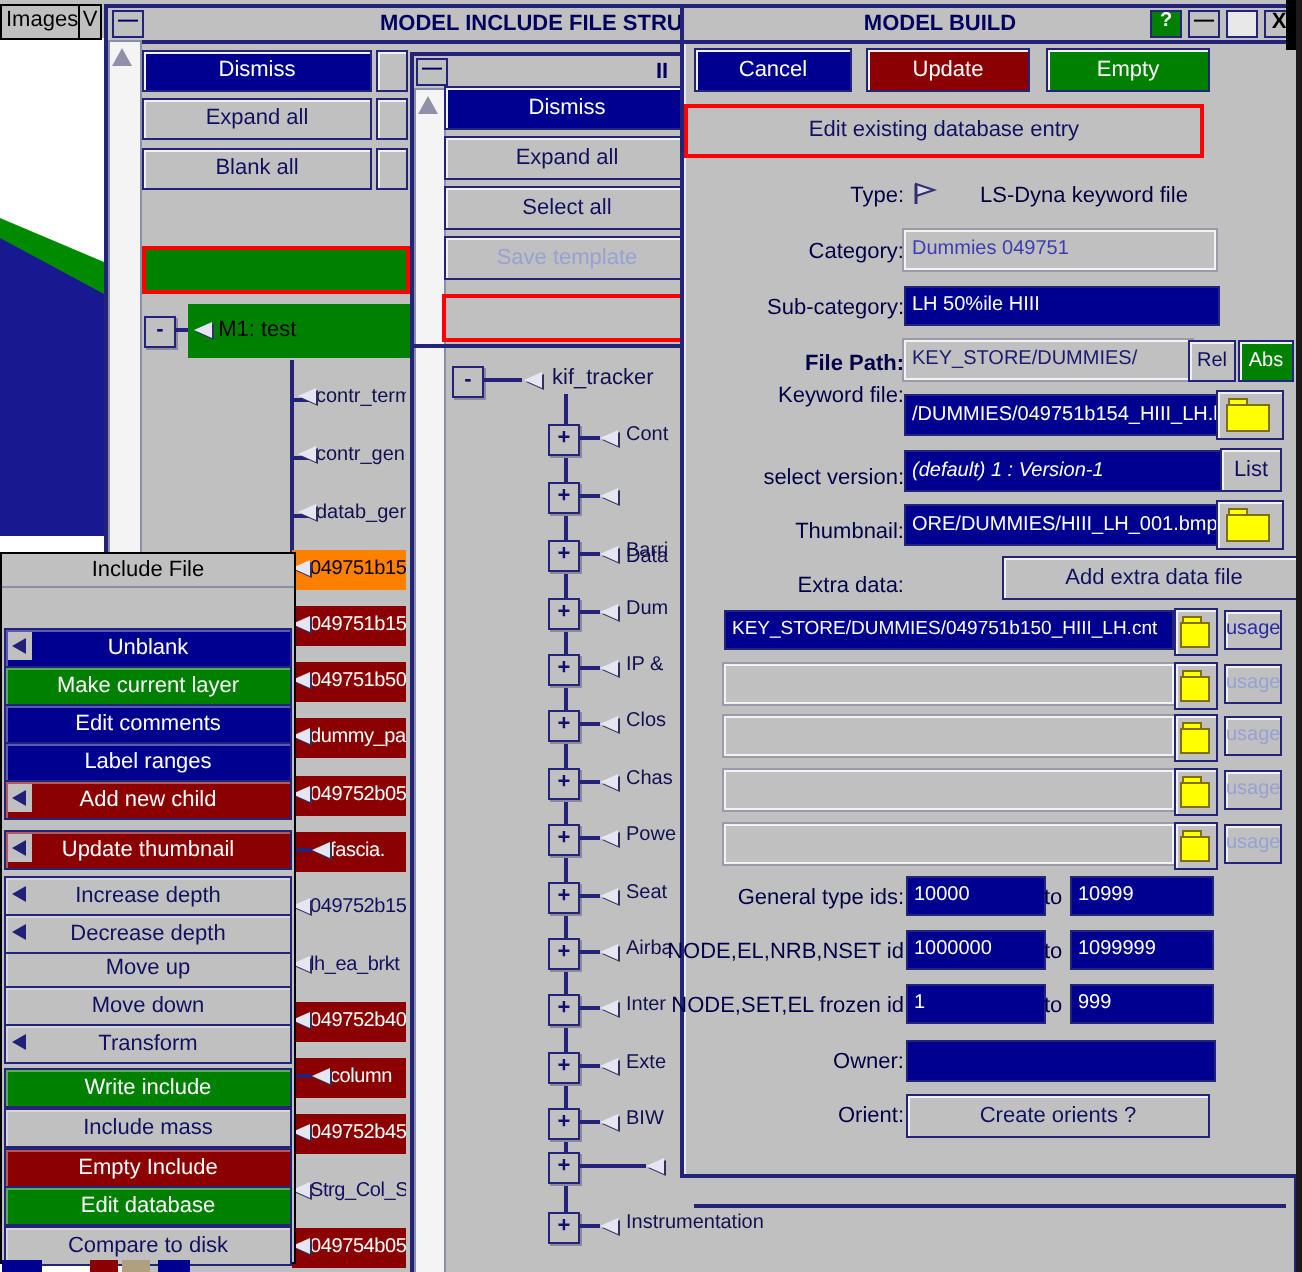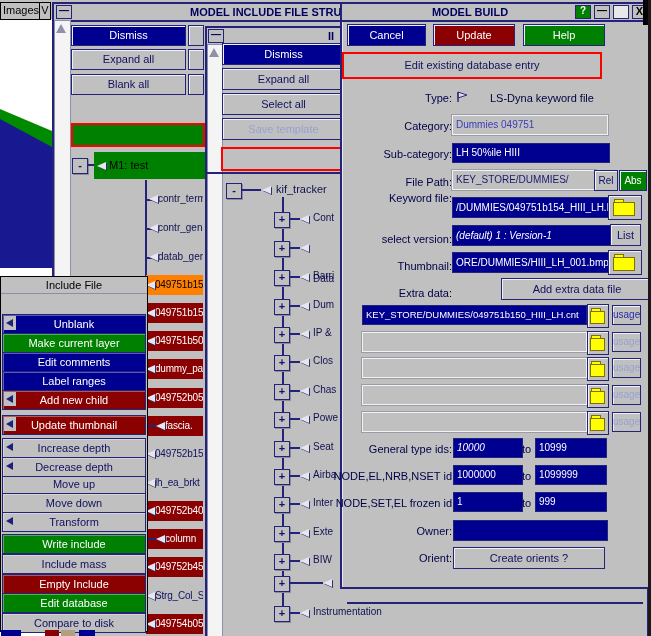--- a/index.html
+++ b/index.html
@@ -203,38 +203,38 @@
     <div class="tbar">
       <span class="ttl" style="left:48px;width:160px;text-align:center;">MODEL BUILD</span>
       <span class="minbox" style="left:233px;background:var(--green);color:#fff;">?</span>
       <span class="minbox" style="left:252px;color:#000;">—</span>
       <span class="minbox" style="left:271px;background:#e8e8e8;"></span>
       <span class="minbox" style="left:290px;width:13px;color:#000;font-size:11px;line-height:11px;">X</span>
     </div>
 
     <div class="btn navy" style="left: 5px; top: 20px; width: 77px; height: 20px; line-height: 20px; color: rgb(255, 255, 255); background-color: rgb(0, 0, 144);">Cancel</div>
     <div class="btn" style="left: 91px; top: 20px; width: 80px; height: 20px; line-height: 20px; color: rgb(255, 255, 255); background-color: rgb(139, 0, 0);">Update</div>
-    <div class="btn" style="left: 181px; top: 20px; width: 80px; height: 20px; line-height: 20px; color: rgb(255, 255, 255); background-color: rgb(0, 128, 0);">Help</div>
+    <div class="btn" style="left: 181px; top: 20px; width: 80px; height: 20px; line-height: 20px; color: rgb(255, 255, 255); background-color: rgb(0, 128, 0);">Empty</div>
 
     <div class="abs redout" style="left:0px;top:48px;width:256px;height:23px;line-height:23px;text-align:center;color:#101060;">Edit existing database entry</div>
 
     <span class="lbl" style="right:196px;top:88px;">Type:</span>
     <span class="abs" style="left:113px;top:86px;"><svg width="14" height="13">
           <path d="M3 2 L12 5 L3 8 Z" fill="#d8d8f0" stroke="#303070"></path>
           <line x1="3" y1="2" x2="3" y2="12" stroke="#303070" stroke-width="1.5"></line>
         </svg></span>
     <span class="abs" style="left:148px;top:88px;color:#000040;">LS-Dyna keyword file</span>
 
     <span class="lbl" style="right:196px;top:116px;">Category:</span>
     <div class="fld greyf" style="left:110px;top:111px;width:148px;height:18px;line-height:18px;">Dummies 049751</div>
 
     <span class="lbl" style="right:196px;top:144px;">Sub-category:</span>
     <div class="fld" style="left:110px;top:139px;width:150px;height:18px;line-height:18px;">LH 50%ile HIII</div>
 
-    <span class="lbl" style="right:196px;top:172px;">File Path:</span>
+    <span class="lbl" style="right:196px;top:172px;font-weight:bold;">File Path:</span>
     <div class="fld greyf" style="left:110px;top:166px;width:136px;height:18px;line-height:18px;color:#1a1a70;">KEY_STORE/DUMMIES/</div>
     <div class="btn" style="left:252px;top:166px;width:22px;height:19px;line-height:19px;font-size:10px;">Rel</div>
     <div class="btn green" style="left:277px;top:166px;width:26px;height:19px;line-height:19px;font-size:10px;">Abs</div>
 
     <span class="lbl" style="right:196px;top:188px;">Keyword file:</span>
     <div class="fld" style="left:110px;top:193px;width:149px;height:19px;line-height:19px;">/DUMMIES/049751b154_HIII_LH.k</div>
     <div class="folderbtn" style="left:266px;top:191px;width:32px;height:23px;">
         <span class="folder"></span>
       </div>
 
@@ -275,21 +275,21 @@
       </div>
     <div class="usage dis" style="left:270px;top:381px;width:27px;height:18px;line-height:18px;">usage</div>
 
     <div class="fld emptyf" style="left:20px;top:408px;width:217px;height:18px;"></div>
     <div class="folderbtn" style="left:245px;top:407px;width:20px;height:22px;">
         <span class="folder small"></span>
       </div>
     <div class="usage dis" style="left:270px;top:408px;width:27px;height:18px;line-height:18px;">usage</div>
 
     <span class="lbl" style="right:196px;top:439px;">General type ids:</span>
-    <div class="fld" style="left:111px;top:434px;width:62px;height:18px;line-height:18px;font-style:italic;">10000</div>
+    <div class="fld" style="left:111px;top:434px;width:62px;height:18px;line-height:18px;">10000</div>
     <span class="lbl" style="left:180px;top:439px;">to</span>
     <div class="fld" style="left:193px;top:434px;width:64px;height:18px;line-height:18px;">10999</div>
 
     <span class="lbl" style="right:196px;top:466px;">NODE,EL,NRB,NSET id</span>
     <div class="fld" style="left:111px;top:461px;width:62px;height:18px;line-height:18px;">1000000</div>
     <span class="lbl" style="left:180px;top:466px;">to</span>
     <div class="fld" style="left:193px;top:461px;width:64px;height:18px;line-height:18px;">1099999</div>
 
     <span class="lbl" style="right:196px;top:493px;">NODE,SET,EL frozen id</span>
     <div class="fld" style="left:111px;top:488px;width:62px;height:18px;line-height:18px;">1</div>

